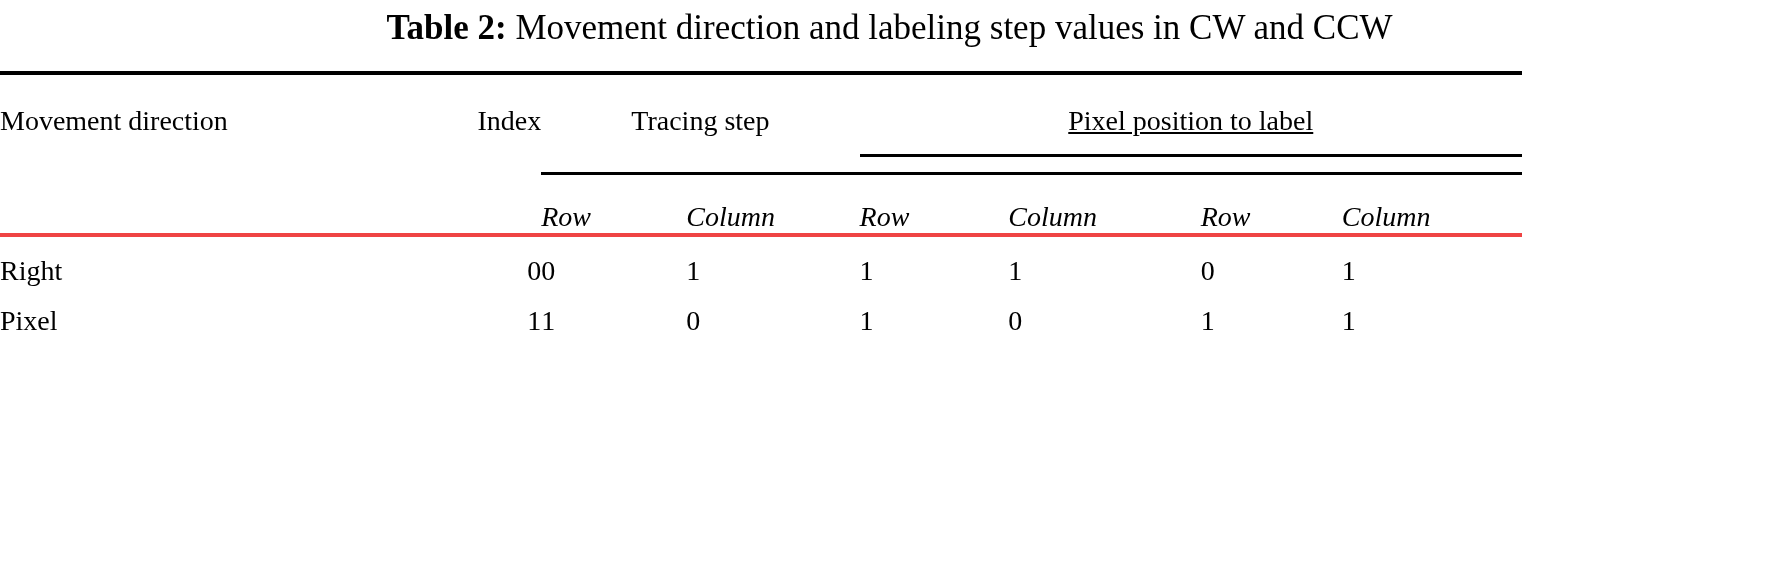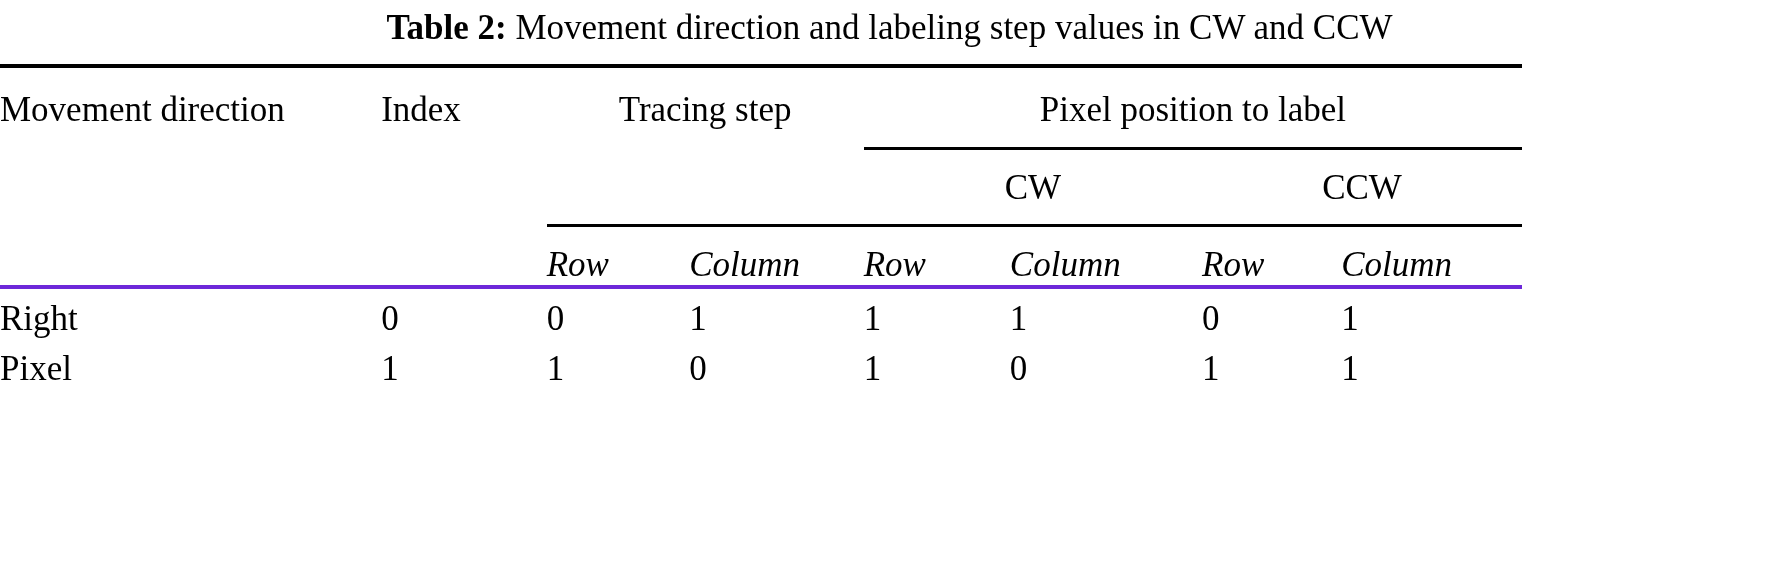--- a/index.html
+++ b/index.html
@@ -37,58 +37,58 @@
   .caption .caption-label {
     font-weight: bold;
   }
   .caption .caption-text {
     font-weight: normal;
   }
 
   
   table.tbl {
     position: absolute;
-    top: 64px;
+    top: 71px;
     left: 0px;
     width: 1522px;
     border-collapse: collapse;
-    font-size: 35px;
+    font-size: 28px;
   }
 
   table.tbl td, table.tbl th {
     padding: 0;
     margin: 0;
     font-weight: normal;
     vertical-align: bottom;
     white-space: nowrap;
   }
 
   
   .rule-top      { border-top: 4px solid #000; }
-  .rule-mid      { border-top: 4px solid #6d28d9; }
+  .rule-mid      { border-top: 4px solid #ef4444; }
   .rule-bottom   { border-bottom: 4px solid #000; }
   .rule-span     { border-bottom: 3px solid #000; }
 
   
   .hrow1 td { height: 62px; padding-top: 6px; }
   .hrow2 td { height: 58px; }
   .hrow3 td { height: 58px; font-style: italic; }
   .drow td  { height: 50px; }
 
   .c-dir    { width: 420px; text-align: left;   padding-left: 4px; }
-  .c-idx    { width: 200px; text-align: left;   padding-left: 28px; }
+  .c-idx    { width: 200px; text-align: right;   padding-left: 28px; }
   .c-ts-row { width: 175px; text-align: left;   padding-left: 28px; }
   .c-ts-col { width: 200px; text-align: left;   padding-left: 18px; }
   .c-cw-row { width: 180px; text-align: left;   padding-left: 14px; }
   .c-cw-col { width: 225px; text-align: left;   padding-left: 18px; }
   .c-ccw-row{ width: 170px; text-align: left;   padding-left: 12px; }
   .c-ccw-col{ width: 209px; text-align: left;   padding-left: 18px; }
 
   .grp-tracing { text-align: center; padding-left: 28px; }
-  .grp-pixel   { text-align: center; }
+  .grp-pixel   { text-align: center; text-decoration: underline; }
   .grp-cw      { text-align: center; }
   .grp-ccw     { text-align: center; }
 
   .spacer-cell { border: none; }
 
   .pad-under { height: 18px; }
 </style>
 </head>
 <body>
 
@@ -109,27 +109,20 @@
         <td class="grp-pixel rule-top" colspan="4">Pixel position to label</td>
       </tr>
 
       <tr class="pad-under">
         <td class="spacer-cell"></td>
         <td class="spacer-cell"></td>
         <td class="spacer-cell" colspan="2"></td>
         <td class="rule-span" colspan="4"></td>
       </tr>
 
-      <tr class="hrow2">
-        <td class="c-dir"></td>
-        <td class="c-idx"></td>
-        <td class="spacer-cell" colspan="2"></td>
-        <td class="grp-cw" colspan="2">CW</td>
-        <td class="grp-ccw" colspan="2">CCW</td>
-      </tr>
 
       <tr class="pad-under">
         <td class="spacer-cell"></td>
         <td class="spacer-cell"></td>
         <td class="rule-span" colspan="2"></td>
         <td class="rule-span" colspan="2"></td>
         <td class="rule-span" colspan="2"></td>
       </tr>
 
       <tr class="hrow3">

